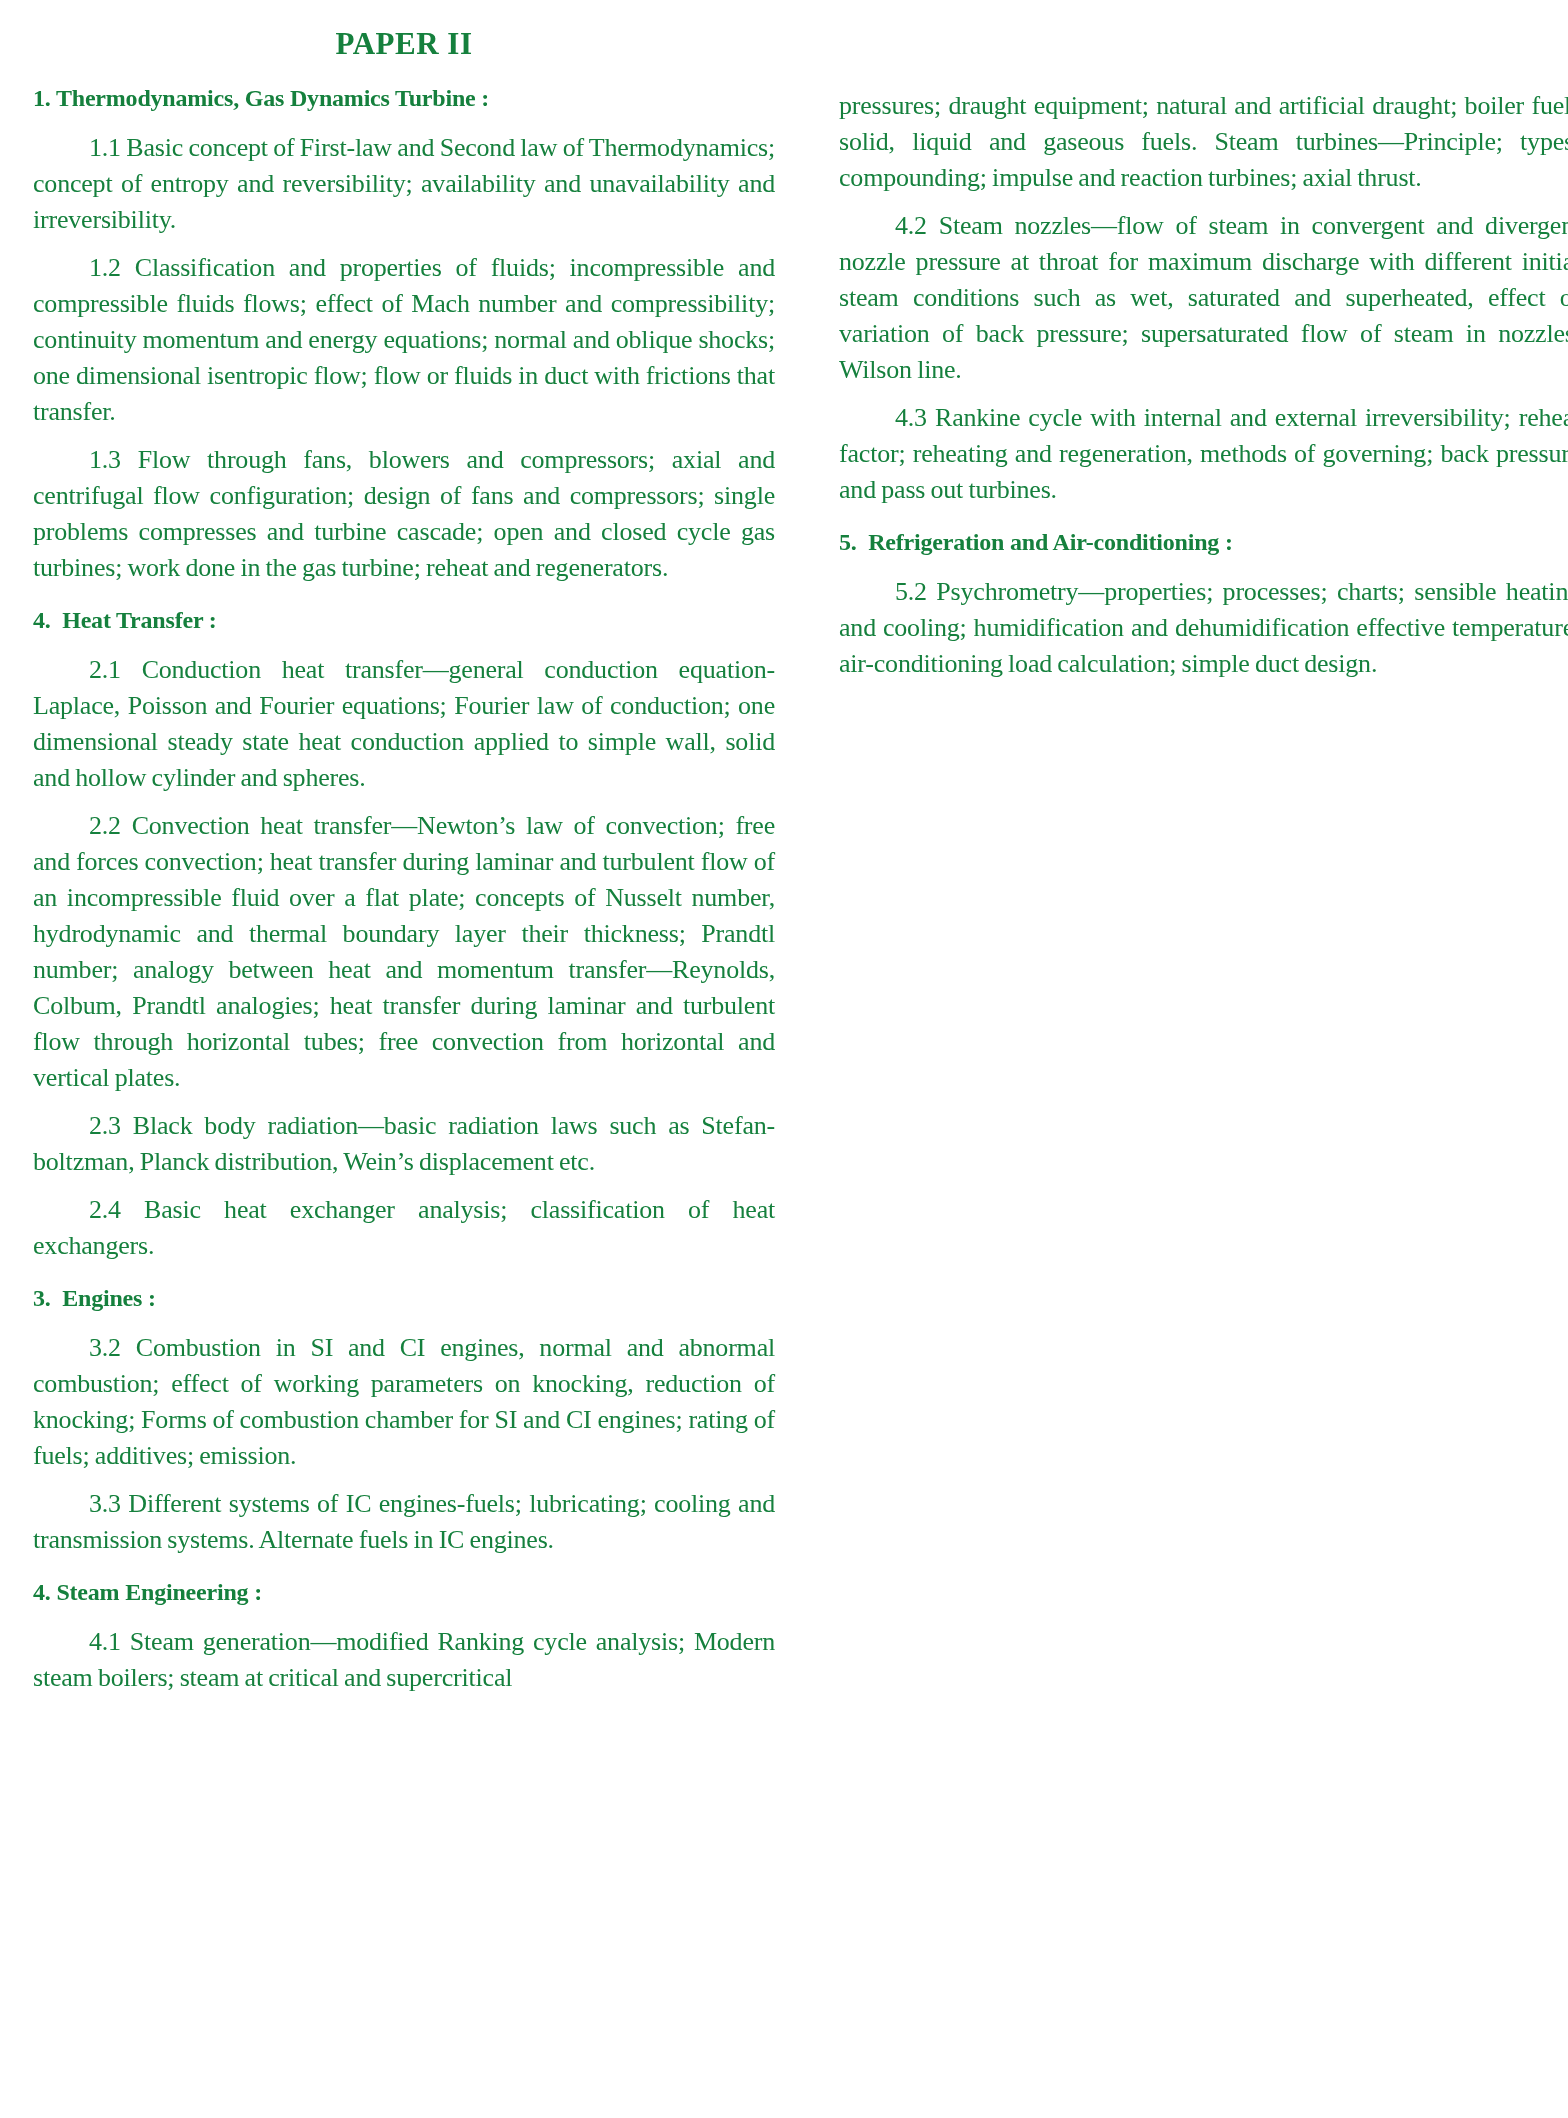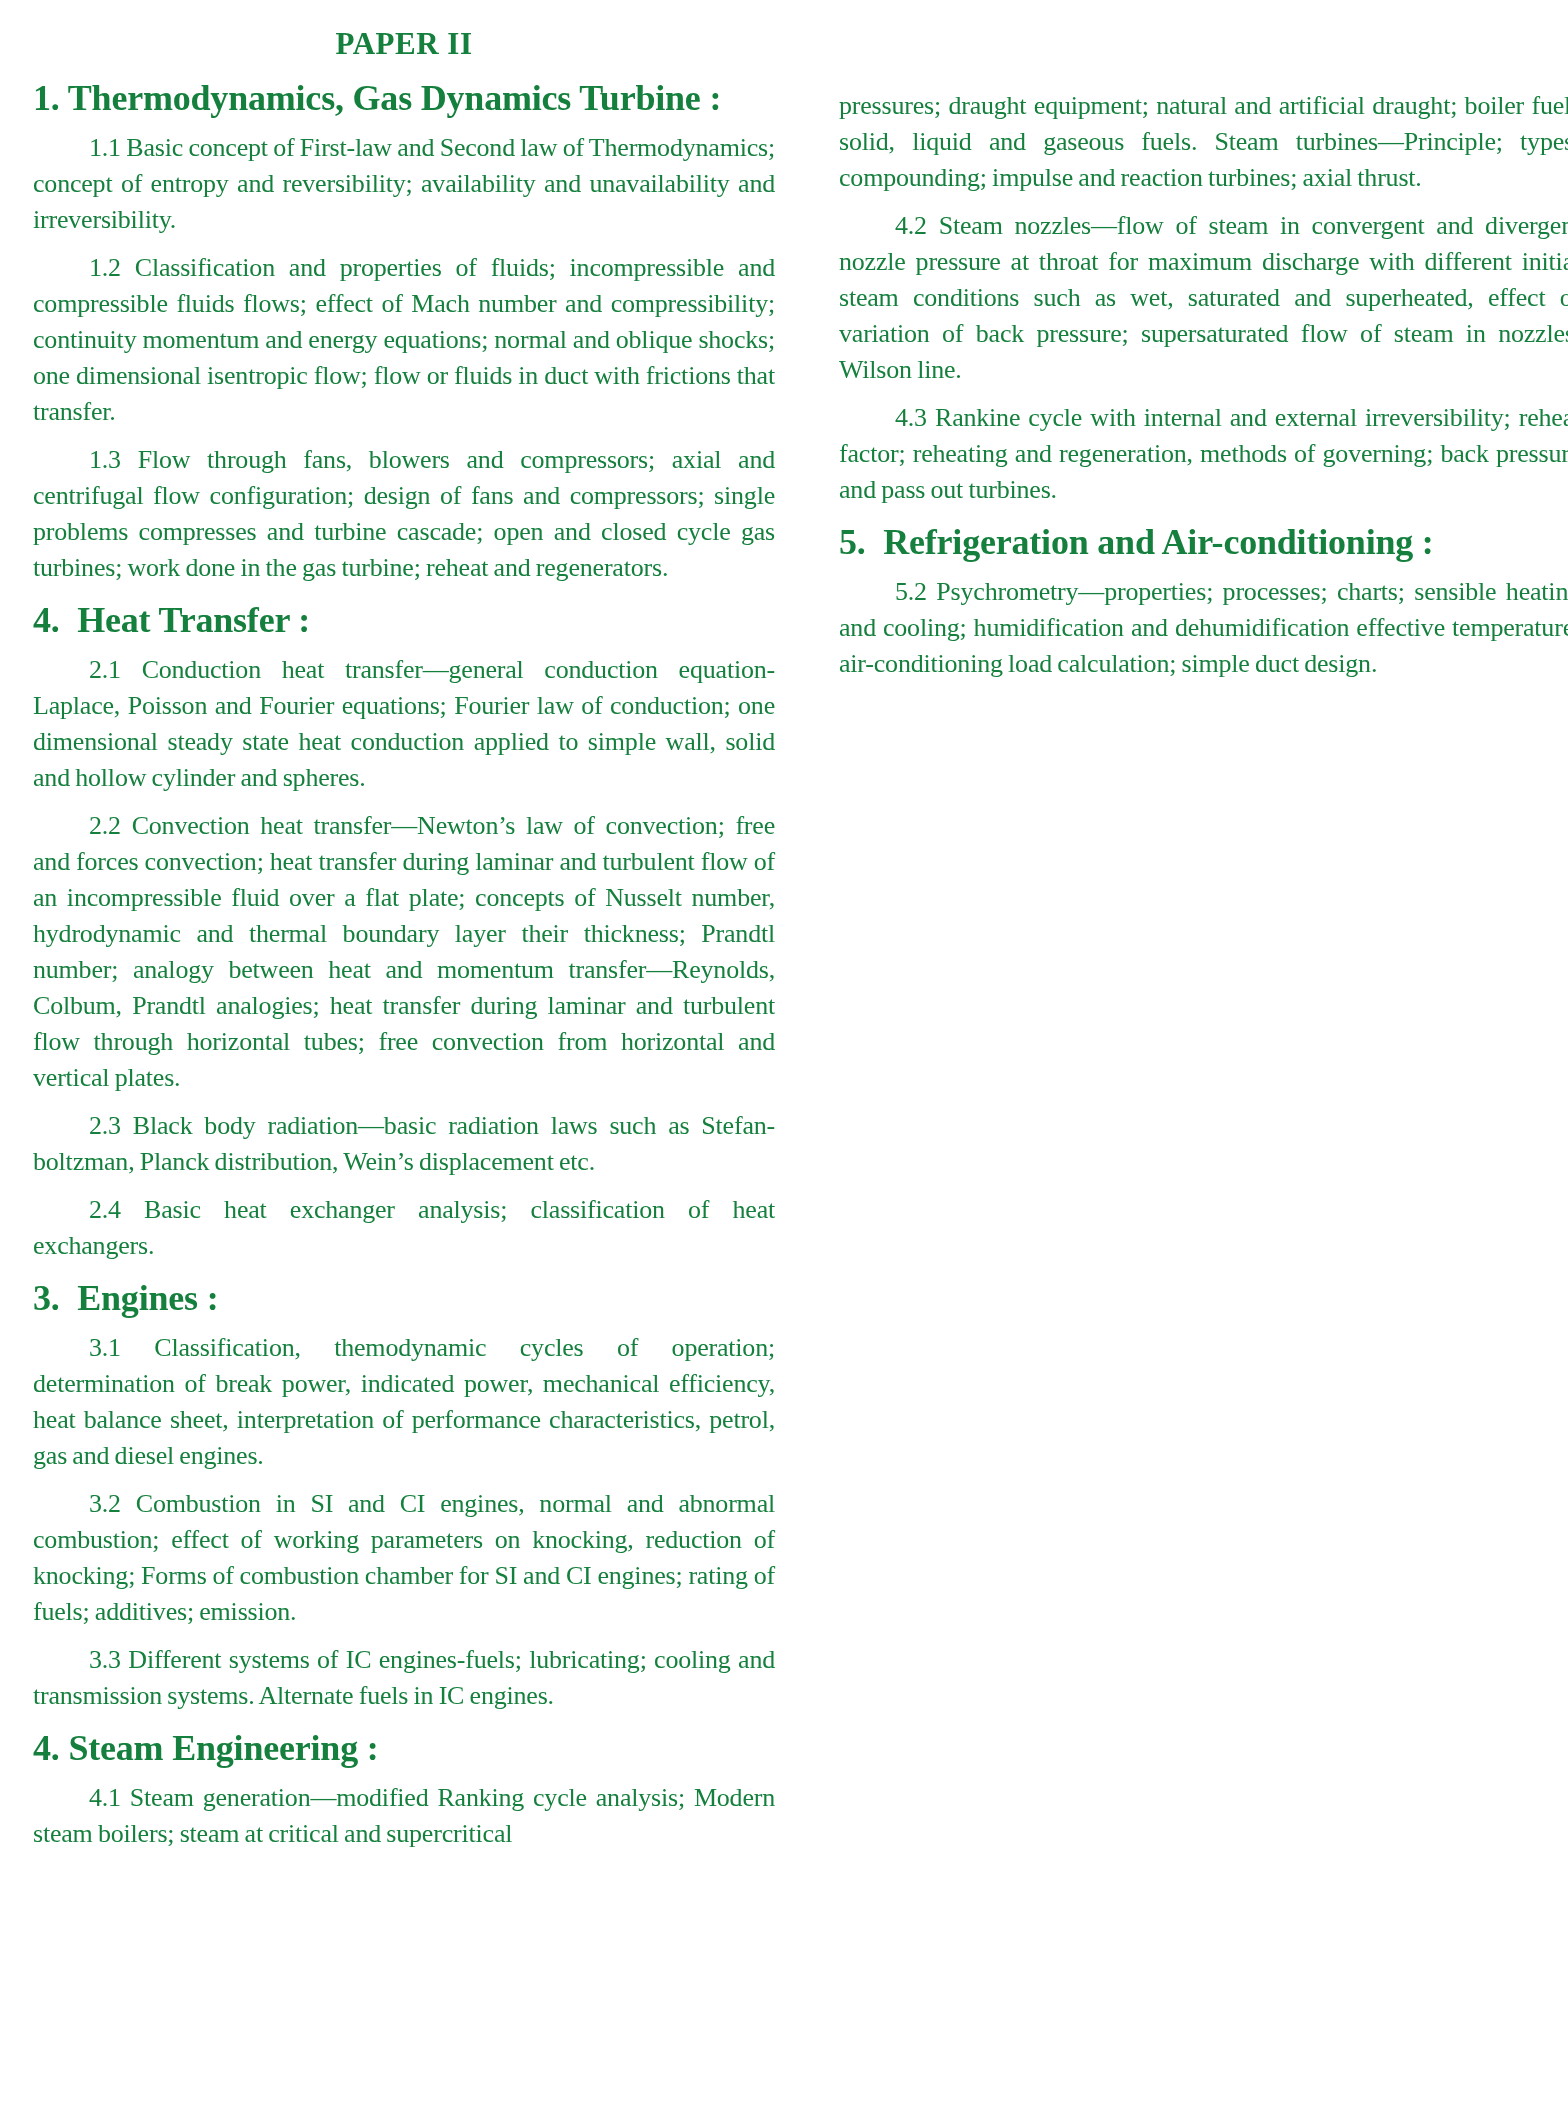--- a/index.html
+++ b/index.html
@@ -32,21 +32,21 @@
   .doc-title {
     text-align: center;
     font-weight: 700;
     font-size: 31px;
     line-height: 40px;
     letter-spacing: 0.5px;
     margin: 24px 0 8px 0;
   }
   .heading {
     font-weight: 700;
-    font-size: 36px;
+    font-size: 24px;
     line-height: 40px;
     margin: 14px 0 2px 0;
     white-space: pre-wrap;
     letter-spacing: -0.2px;
   }
   .para {
     font-size: 26px;
     line-height: 36px;
     text-align: justify;
     text-indent: 56px;
@@ -80,21 +80,20 @@
       <p class="para">2.1 Conduction heat transfer—general conduction equation-Laplace, Poisson and Fourier equations; Fourier law of conduction; one dimensional steady state heat conduction applied to simple wall, solid and hollow cylinder and spheres.</p>
 
       <p class="para">2.2 Convection heat transfer—Newton’s law of convection; free and forces convection; heat transfer during laminar and turbulent flow of an incompressible fluid over a flat plate; concepts of Nusselt number, hydrodynamic and thermal boundary layer their thickness; Prandtl number; analogy between heat and momentum transfer—Reynolds, Colbum, Prandtl analogies; heat transfer during laminar and turbulent flow through horizontal tubes; free convection from horizontal and vertical plates.</p>
 
       <p class="para">2.3 Black body radiation—basic radiation laws such as Stefan-boltzman, Planck distribution, Wein’s displacement etc.</p>
 
       <p class="para">2.4  Basic heat exchanger analysis; classification of heat exchangers.</p>
 
       <div class="heading">3.  Engines :</div>
 
-      <p class="para">3.1 Classification, themodynamic cycles of operation; determination of break power, indicated power, mechanical efficiency, heat balance sheet, interpretation of performance characteristics, petrol, gas and diesel engines.</p>
 
       <p class="para">3.2 Combustion in SI and CI engines, normal and abnormal combustion; effect of working parameters on knocking, reduction of knocking; Forms of combustion chamber for SI and CI engines; rating of fuels; additives; emission.</p>
 
       <p class="para">3.3 Different systems of  IC engines-fuels; lubricating; cooling and transmission systems. Alternate fuels in IC engines.</p>
 
       <div class="heading">4. Steam Engineering :</div>
 
       <p class="para">4.1 Steam generation—modified Ranking cycle analysis; Modern steam boilers; steam at critical and supercritical</p>
     </div>
 

